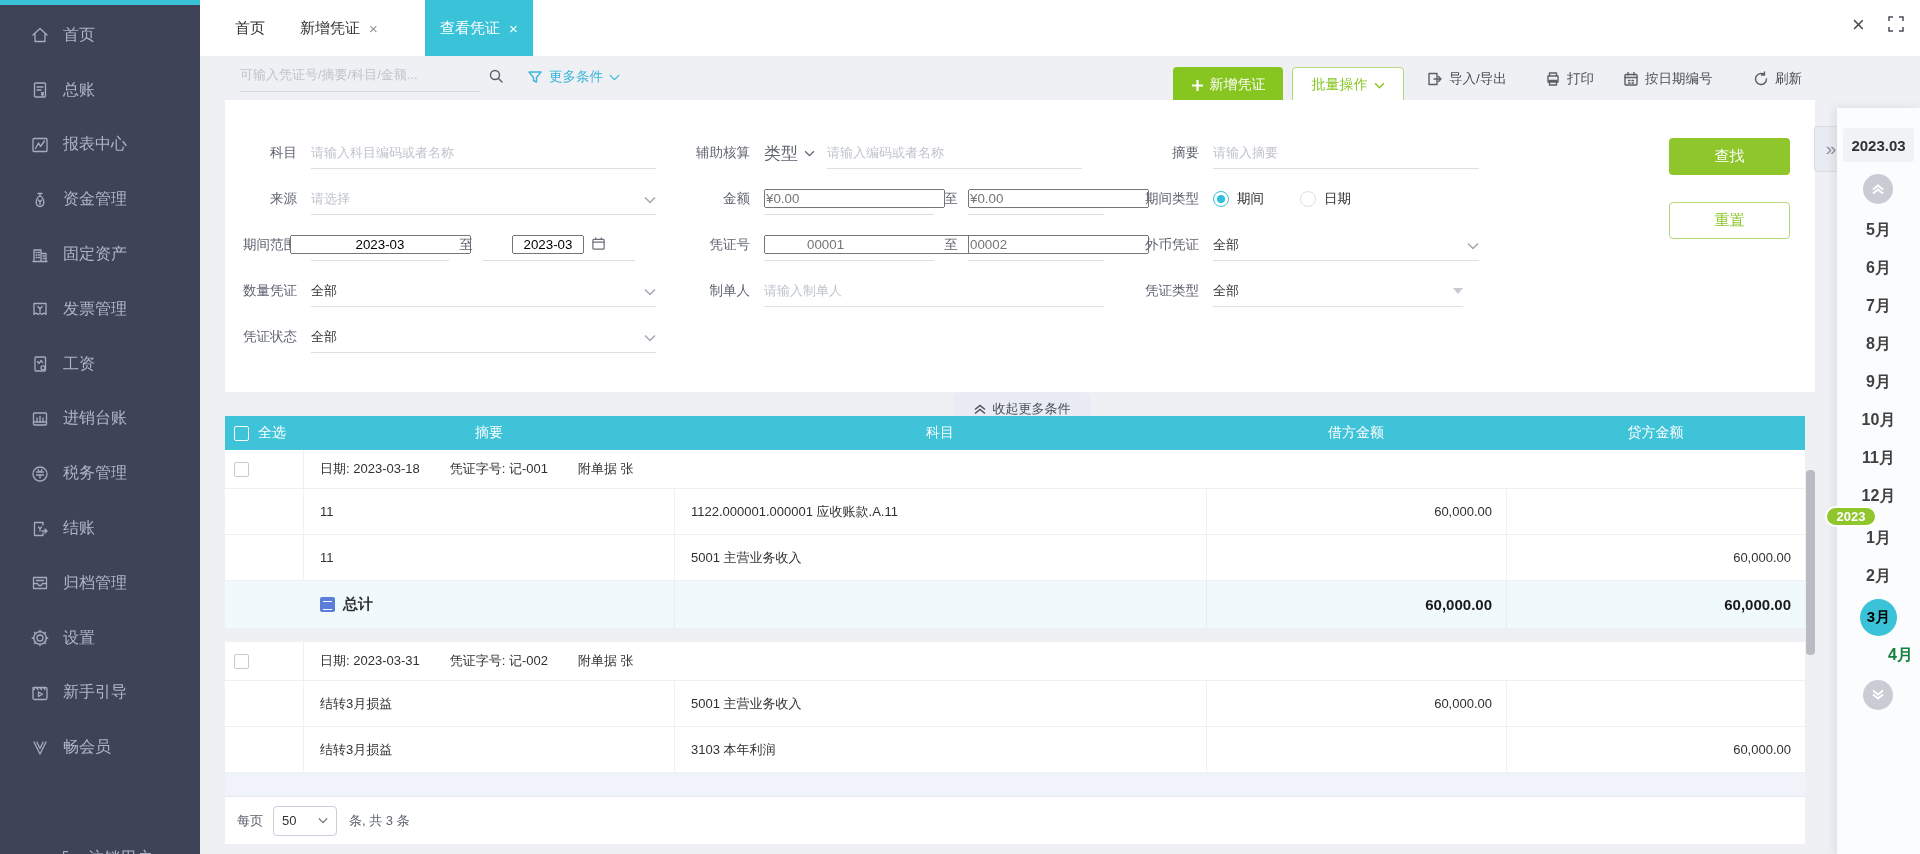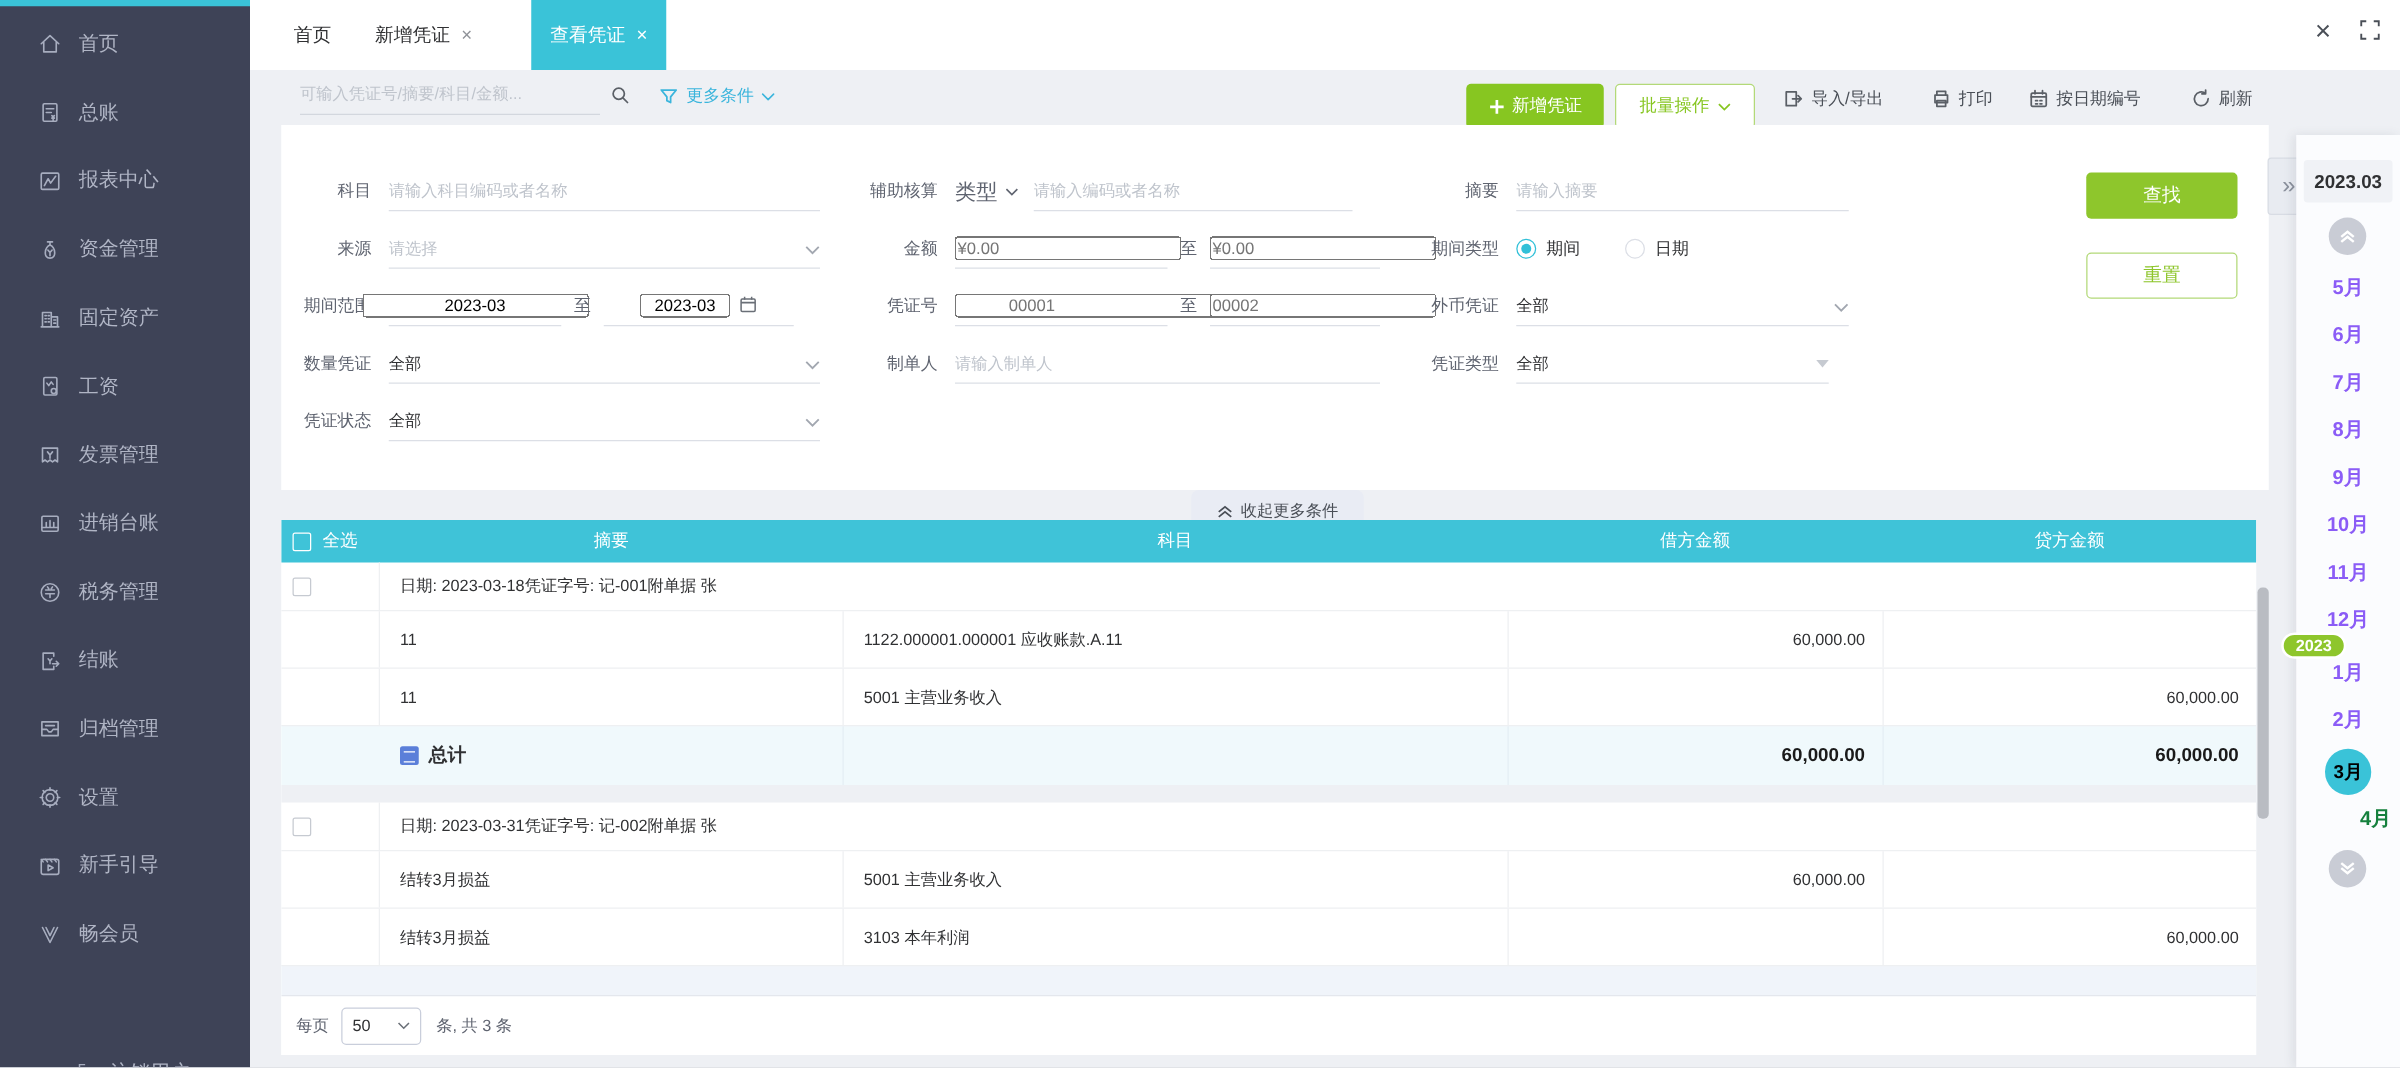--- a/index.html
+++ b/index.html
@@ -64,21 +64,21 @@
   .collapse-bar svg { width:12px; height:11px; stroke:#4a4f57; fill:none; stroke-width:1.4; }
   
   .table-card { position:absolute; left:225px; top:416px; width:1580px; height:428px; background:#fff; overflow:hidden; }
   .t-header { display:grid; grid-template-columns:79px 370px 532px 300px 299px; height:34px; background:#3fc3d8; color:#fff; font-size:14px; align-items:center; }
   .t-header .hc { text-align:center; }
   .hc-sel { display:flex; align-items:center; gap:9px; padding-left:9px; }
   .cb { width:15px; height:15px; border:1px solid #c6cad1; border-radius:2px; background:#fff; flex:none; cursor:pointer; }
   .cb.white { border-color:#fff; background:transparent; }
   .g-header { display:grid; grid-template-columns:79px 1501px; height:38px; align-items:center; font-size:13px; color:#303133; }
   .g-header .gc1 { height:100%; border-right:1px solid #eef0f2; display:flex; align-items:center; padding-left:9px; }
-  .g-header .gc2 { padding-left:16px; display:flex; }
+  .g-header .gc2 { padding-left:16px; display:flex; gap:30px; }
   .t-row { display:grid; grid-template-columns:79px 370px 532px 300px 299px; height:46px; align-items:center; border-top:1px solid #eef0f2; font-size:13px; }
   .t-row .c1 { height:100%; border-right:1px solid #eef0f2; }
   .t-row .c  { height:100%; display:flex; align-items:center; padding:0 16px; border-left:1px solid #eef0f2; }
   .t-row .c.first { border-left:none; }
   .t-row .amt { justify-content:flex-end; padding-right:14px; }
   .t-total { display:grid; grid-template-columns:79px 370px 532px 300px 299px; height:48px; align-items:center; background:#f0f9fc; border-top:1px solid #eef0f2; }
   .t-total .c { height:100%; display:flex; align-items:center; padding:0 16px; border-left:1px solid #e4eef3; }
   .t-total .lab { gap:8px; font-weight:bold; font-size:15px; border-left:none; }
   .t-total .amt { justify-content:flex-end; padding-right:14px; font-weight:bold; font-size:15px; color:#1a1a1a; }
   .sum-ico { width:15px; height:15px; border-radius:2px; background:#5b7fd9; position:relative; flex:none; }
@@ -87,21 +87,21 @@
   .t-partial { height:24px; background:#f0f4fa; border-top:1px solid #eef0f2; }
   .pagination { position:absolute; left:0; top:380px; width:1580px; height:48px; background:#fff; border-top:1px solid #e4e7ed; display:flex; align-items:center; font-size:13px; color:#5f6470; }
   .per-select { width:64px; height:30px; border:1px solid #c9cedb; border-radius:4px; margin:0 12px 0 10px; display:flex; align-items:center; padding:0 8px; justify-content:space-between; color:#303133; cursor:pointer; }
   .per-select svg { width:10px; height:7px; stroke:#6a6f77; fill:none; stroke-width:1.5; }
   .scroll-thumb { position:absolute; left:1806px; top:470px; width:9px; height:185px; background:#b9bcc2; border-radius:4px; cursor:grab; }
   
   .date-panel { position:absolute; left:1837px; top:108px; width:83px; height:746px; background:#fbfcfe; box-shadow:-3px 0 8px rgba(60,70,90,.10); }
   .dp-current { position:absolute; left:6px; top:20px; width:71px; height:34px; background:#f0f2f6; border-radius:3px; display:flex; align-items:center; justify-content:center; font-size:15px; font-weight:bold; color:#303133; }
   .dp-circle { position:absolute; left:26px; width:30px; height:30px; border-radius:50%; background:#c9ccd5; display:flex; align-items:center; justify-content:center; cursor:pointer; }
   .dp-circle svg { width:14px; height:12px; stroke:#fff; fill:none; stroke-width:2; }
-  .dp-month { position:absolute; left:0; width:83px; text-align:center; font-size:16px; color:#8b5cf6; font-weight:bold; cursor:pointer; }
+  .dp-month { position:absolute; left:0; width:83px; text-align:center; font-size:16px; color:#404040; font-weight:bold; cursor:pointer; }
   .dp-month.dark { color:#15803d;margin-left:22px; }
   .dp-active { position:absolute; left:23px; width:37px; height:37px; border-radius:50%; background:#3ac3d8; color:#000000; font-size:15px; font-weight:bold; display:flex; align-items:center; justify-content:center; cursor:pointer; }
   .dp-badge { position:absolute; left:-12px; top:398px; width:52px; height:21px; background:#8ec62c; border:2px solid #fff; border-radius:11px; color:#fff; font-size:13px; font-weight:bold; display:flex; align-items:center; justify-content:center; }
   .expand-btn { position:absolute; left:1814px; top:126px; width:34px; height:46px; background:#e8ebf1; border:1px solid #d8dce4; border-radius:3px; display:flex; align-items:center; justify-content:center; color:#8a909c; font-size:19px; cursor:pointer; }
 </style>
 </head>
 <body>
 
 <div id="page">
 
@@ -137,32 +137,32 @@
         <span>资金管理</span>
       </div>
       <div class="nav-item">
         <svg viewBox="0 0 20 20">
             <path d="M4 16.5 V5 h7 v11.5 M11 8.5 h5 v8 M3 16.5 h14 M6 7.5 h1 M8.5 7.5 h1 M6 10 h1 M8.5 10 h1 M6 12.5 h1 M8.5 12.5 h1 M13 11 h1.5 M13 13.5 h1.5"></path>
           </svg>
         <span>固定资产</span>
       </div>
       <div class="nav-item">
         <svg viewBox="0 0 20 20">
+            <path d="M4 4.5 h12 v11 l-2-1.5 -2 1.5 -2-1.5 -2 1.5 -2-1.5 -2 1.5 Z"></path>
+            <path d="M8 7.5 l2 2.5 2-2.5 M10 10 v2.5"></path>
+          </svg>
+        <span>发票管理</span>
+      </div>
+      <div class="nav-item">
+        <svg viewBox="0 0 20 20">
             <rect x="5" y="3" width="10.5" height="14" rx="1"></rect>
             <path d="M7.5 7.5 l1.5 2 2-3 1.5 2"></path>
             <circle cx="13" cy="13.8" r="2"></circle>
           </svg>
         <span>工资</span>
-      </div>
-      <div class="nav-item">
-        <svg viewBox="0 0 20 20">
-            <path d="M4 4.5 h12 v11 l-2-1.5 -2 1.5 -2-1.5 -2 1.5 -2-1.5 -2 1.5 Z"></path>
-            <path d="M8 7.5 l2 2.5 2-2.5 M10 10 v2.5"></path>
-          </svg>
-        <span>发票管理</span>
       </div>
       <div class="nav-item">
         <svg viewBox="0 0 20 20">
             <rect x="3.5" y="4" width="13" height="12" rx="1"></rect>
             <path d="M3.5 13 h13 M7 9 v4 M10 7.5 v5.5 M13 9 v4"></path>
           </svg>
         <span>进销台账</span>
       </div>
       <div class="nav-item">
         <svg viewBox="0 0 20 20">

